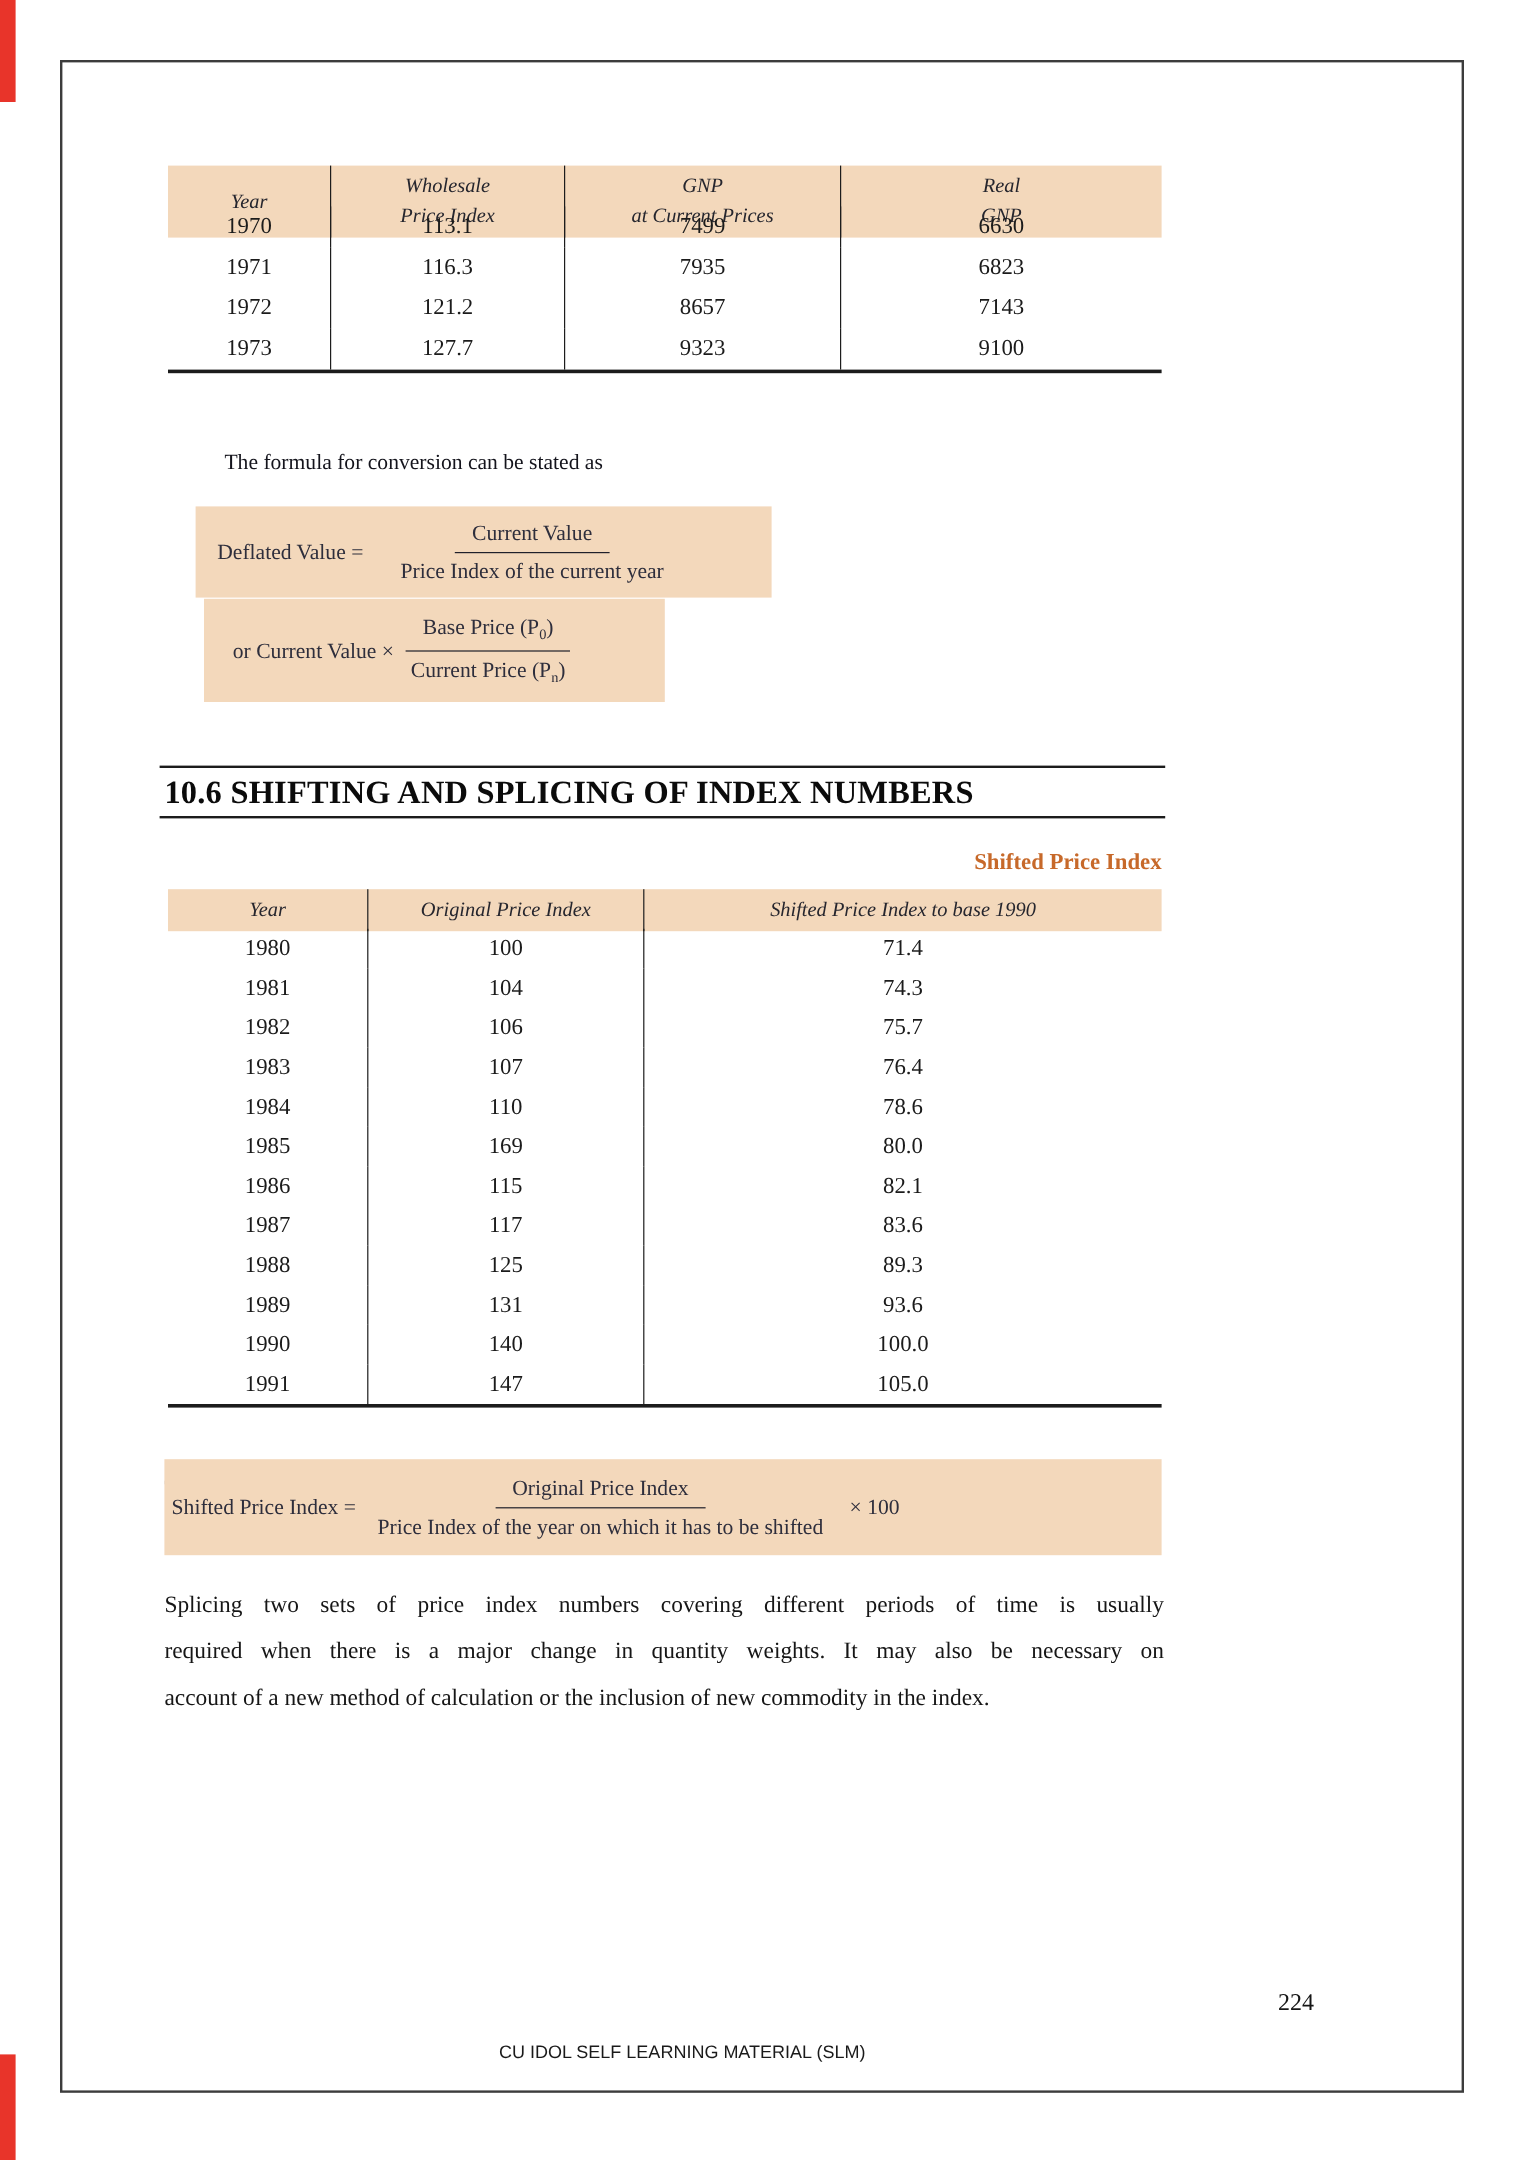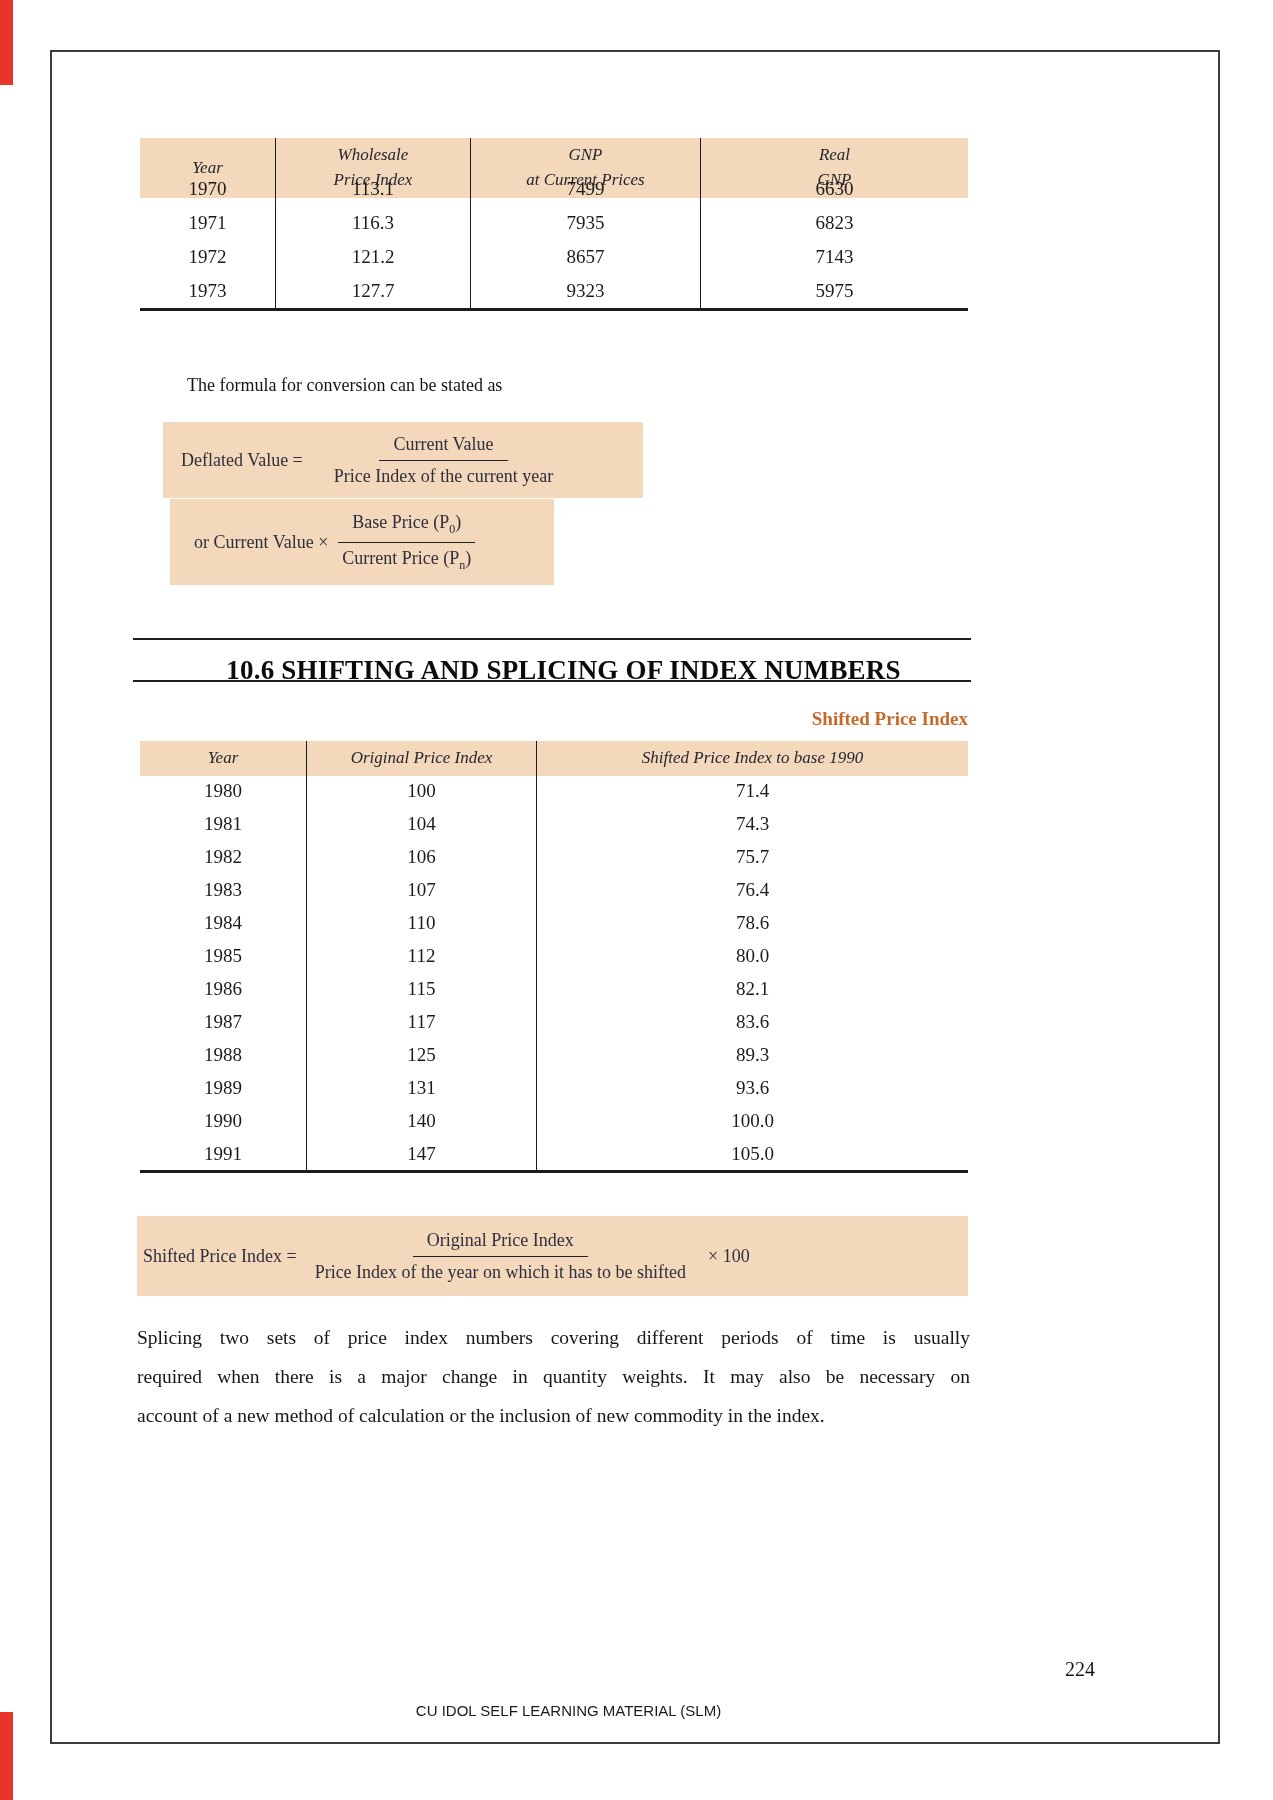--- a/index.html
+++ b/index.html
@@ -99,21 +99,21 @@
       <div class="td">116.3</div>
       <div class="td">7935</div>
       <div class="td">6823</div>
       <div class="td">1972</div>
       <div class="td">121.2</div>
       <div class="td">8657</div>
       <div class="td">7143</div>
       <div class="td">1973</div>
       <div class="td">127.7</div>
       <div class="td">9323</div>
-      <div class="td">5975</div>
+      <div class="td">9100</div>
     </div>
 
   <div class="intro-text" style="left:187px;top:375px;">The formula for conversion can be stated as</div>
 
   <div class="formula-box fb1">
     <span>Deflated Value  =</span>
     <span class="frac">
       <span class="num">Current Value</span>
       <span class="den">Price Index of the current year</span>
     </span>
@@ -121,21 +121,21 @@
 
   <div class="formula-box fb2">
     <span>or  Current Value ×</span>
     <span class="frac">
       <span class="num"><span>Base Price (P</span><sub>0</sub><span>)</span></span>
       <span class="den"><span>Current Price (P</span><sub>n</sub><span>)</span></span>
     </span>
   </div>
 
   <div class="rule" style="top:638px;"></div>
-  <h2 class="section-title" style="margin:10px;text-align:center;">10.6 SHIFTING AND SPLICING OF INDEX NUMBERS</h2>
+  <h2 class="section-title" style="margin:0;">10.6 SHIFTING AND SPLICING OF INDEX NUMBERS</h2>
   <div class="rule" style="top:680px;"></div>
 
   <div class="shifted-title">Shifted Price Index</div>
 
   <div class="tbl tbl2">
     <div class="th">Year</div>
     <div class="th">Original Price Index</div>
     <div class="th">Shifted Price Index to base 1990</div>
   <div class="td">1980</div>
       <div class="td">100</div>
@@ -146,21 +146,21 @@
       <div class="td">1982</div>
       <div class="td">106</div>
       <div class="td">75.7</div>
       <div class="td">1983</div>
       <div class="td">107</div>
       <div class="td">76.4</div>
       <div class="td">1984</div>
       <div class="td">110</div>
       <div class="td">78.6</div>
       <div class="td">1985</div>
-      <div class="td">112</div>
+      <div class="td">169</div>
       <div class="td">80.0</div>
       <div class="td">1986</div>
       <div class="td">115</div>
       <div class="td">82.1</div>
       <div class="td">1987</div>
       <div class="td">117</div>
       <div class="td">83.6</div>
       <div class="td">1988</div>
       <div class="td">125</div>
       <div class="td">89.3</div>

